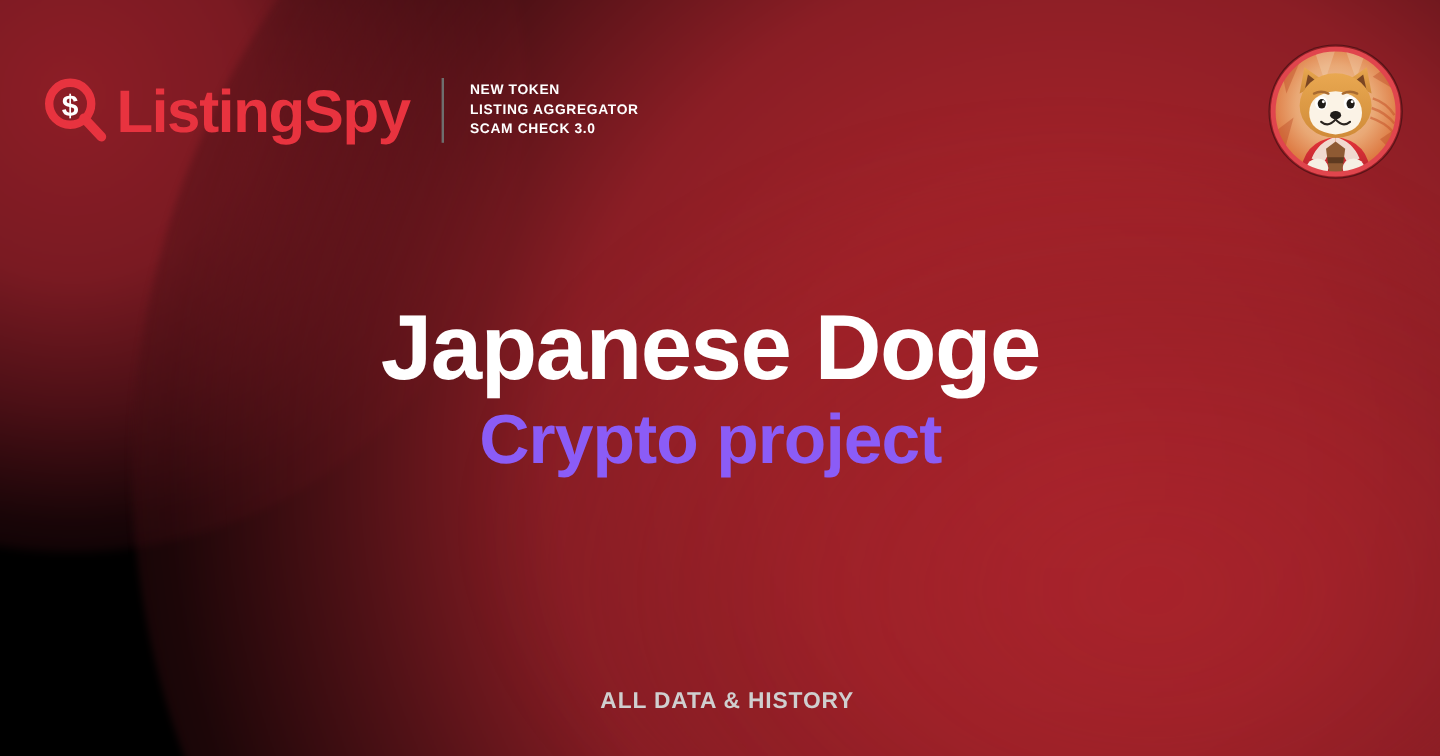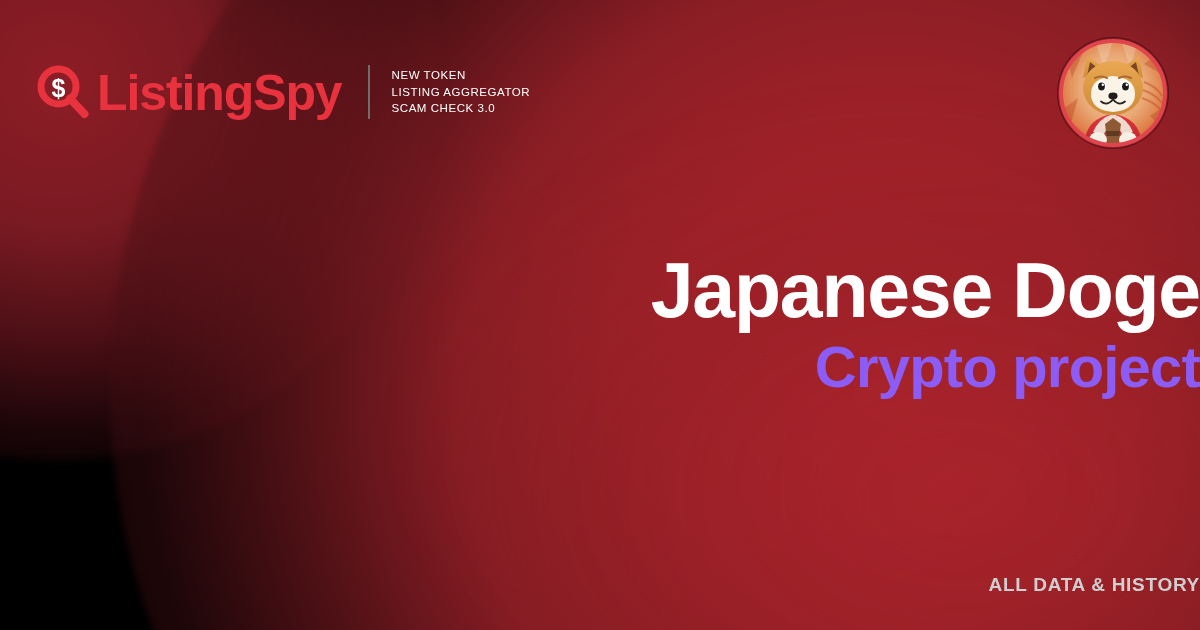--- a/index.html
+++ b/index.html
@@ -98,21 +98,21 @@
   .brand-divider {
     width:2px;
     height:54px;
     background:#6e6e6e;
     margin:0 22px 0 26px;
     flex:0 0 auto;
   }
   .brand-tagline {
     color:#ffffff;
     font-size:11.5px;
-    font-weight:400;
+    font-weight:700;
     letter-spacing:0.55px;
     line-height:1.45;
     text-transform:uppercase;
     white-space:nowrap;
   }
 
   
   .token-avatar {
     position:absolute;
     right:32px;
@@ -122,23 +122,23 @@
     border-radius:50%;
     overflow:hidden;
     z-index:5;
     box-shadow:0 0 0 1px rgba(0,0,0,0.4);
   }
 
   
   .hero {
     position:absolute;
     left:0;
-    right:0;
+    right:16px;
     top:250px;
-    text-align:right;
+    text-align:center;
     z-index:5;
   }
   .hero-title {
     font-size:77px;
     font-weight:700;
     color:#ffffff;
     line-height:1.04;
     letter-spacing:-1.2px;
   }
   .hero-subtitle {
@@ -149,21 +149,21 @@
     letter-spacing:-0.8px;
     margin-top:6px;
   }
 
   
   .footer {
     position:absolute;
     left:12px;
     right:0;
     bottom:34px;
-    text-align:right;
+    text-align:center;
     z-index:5;
   }
   .footer-text {
     display:inline-block;
     color:#cfcfcf;
     font-size:19px;
     font-weight:700;
     letter-spacing:0.7px;
     text-transform:uppercase;
   }

